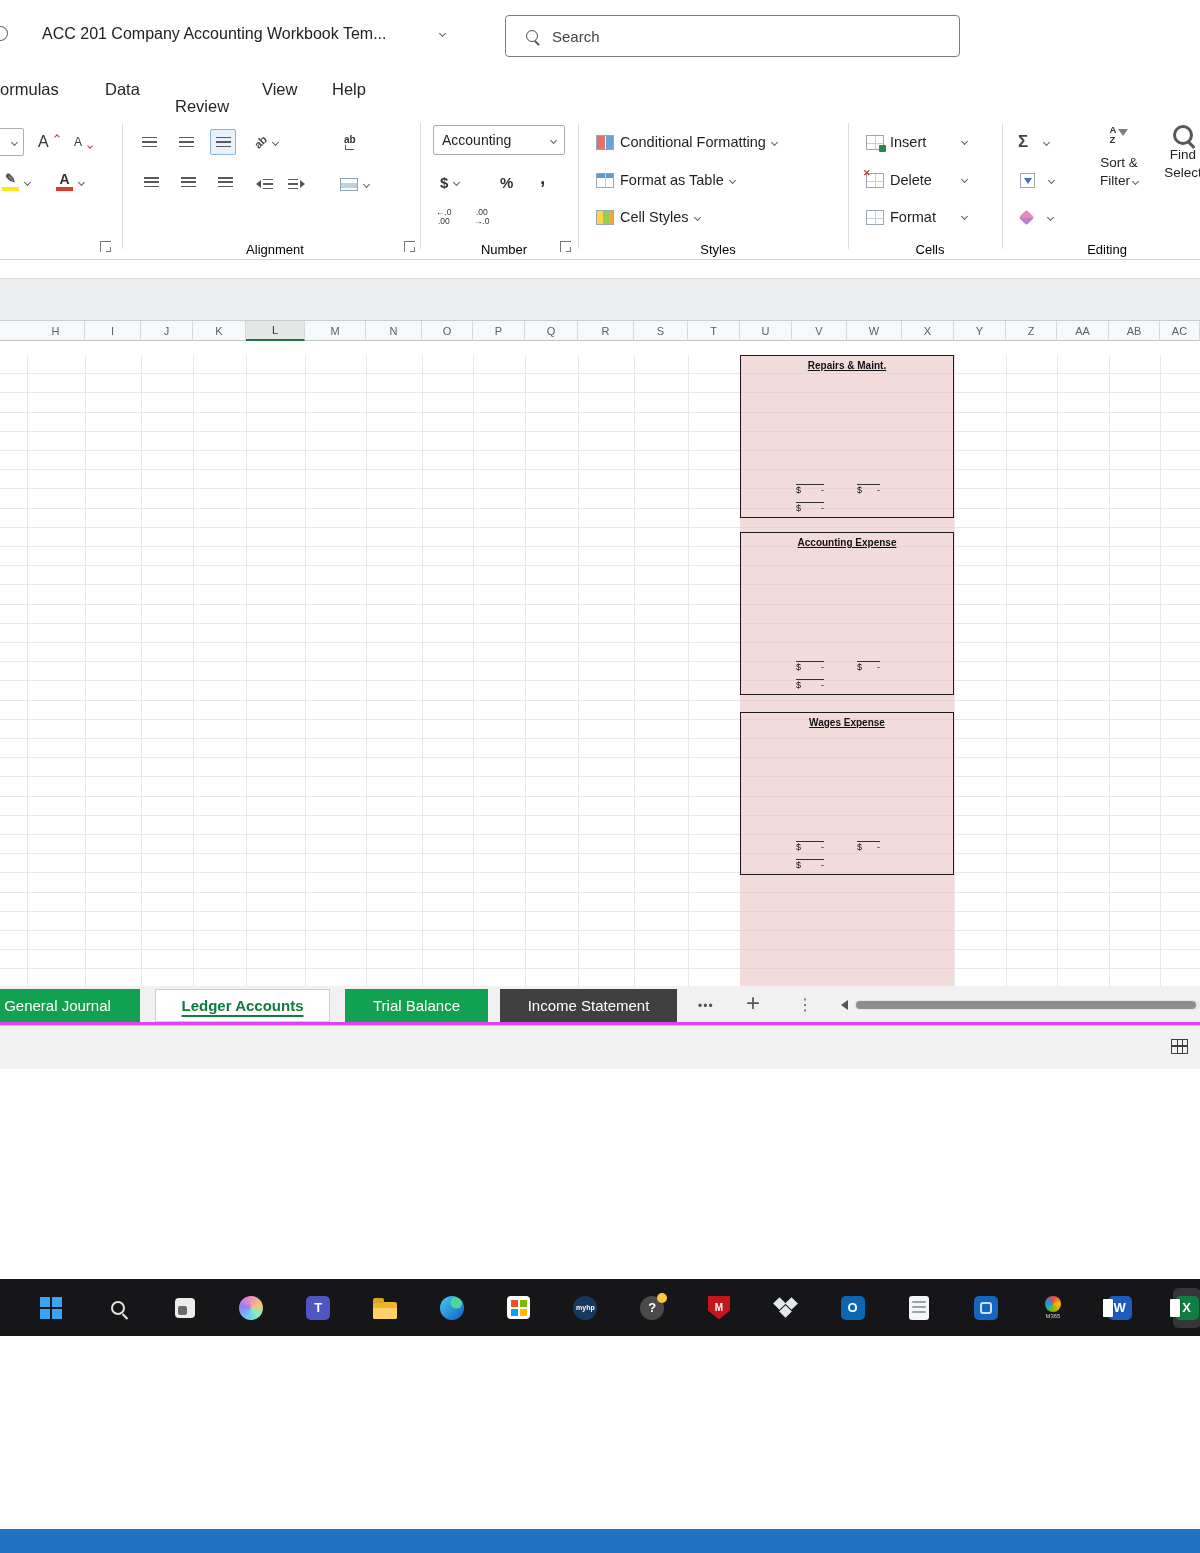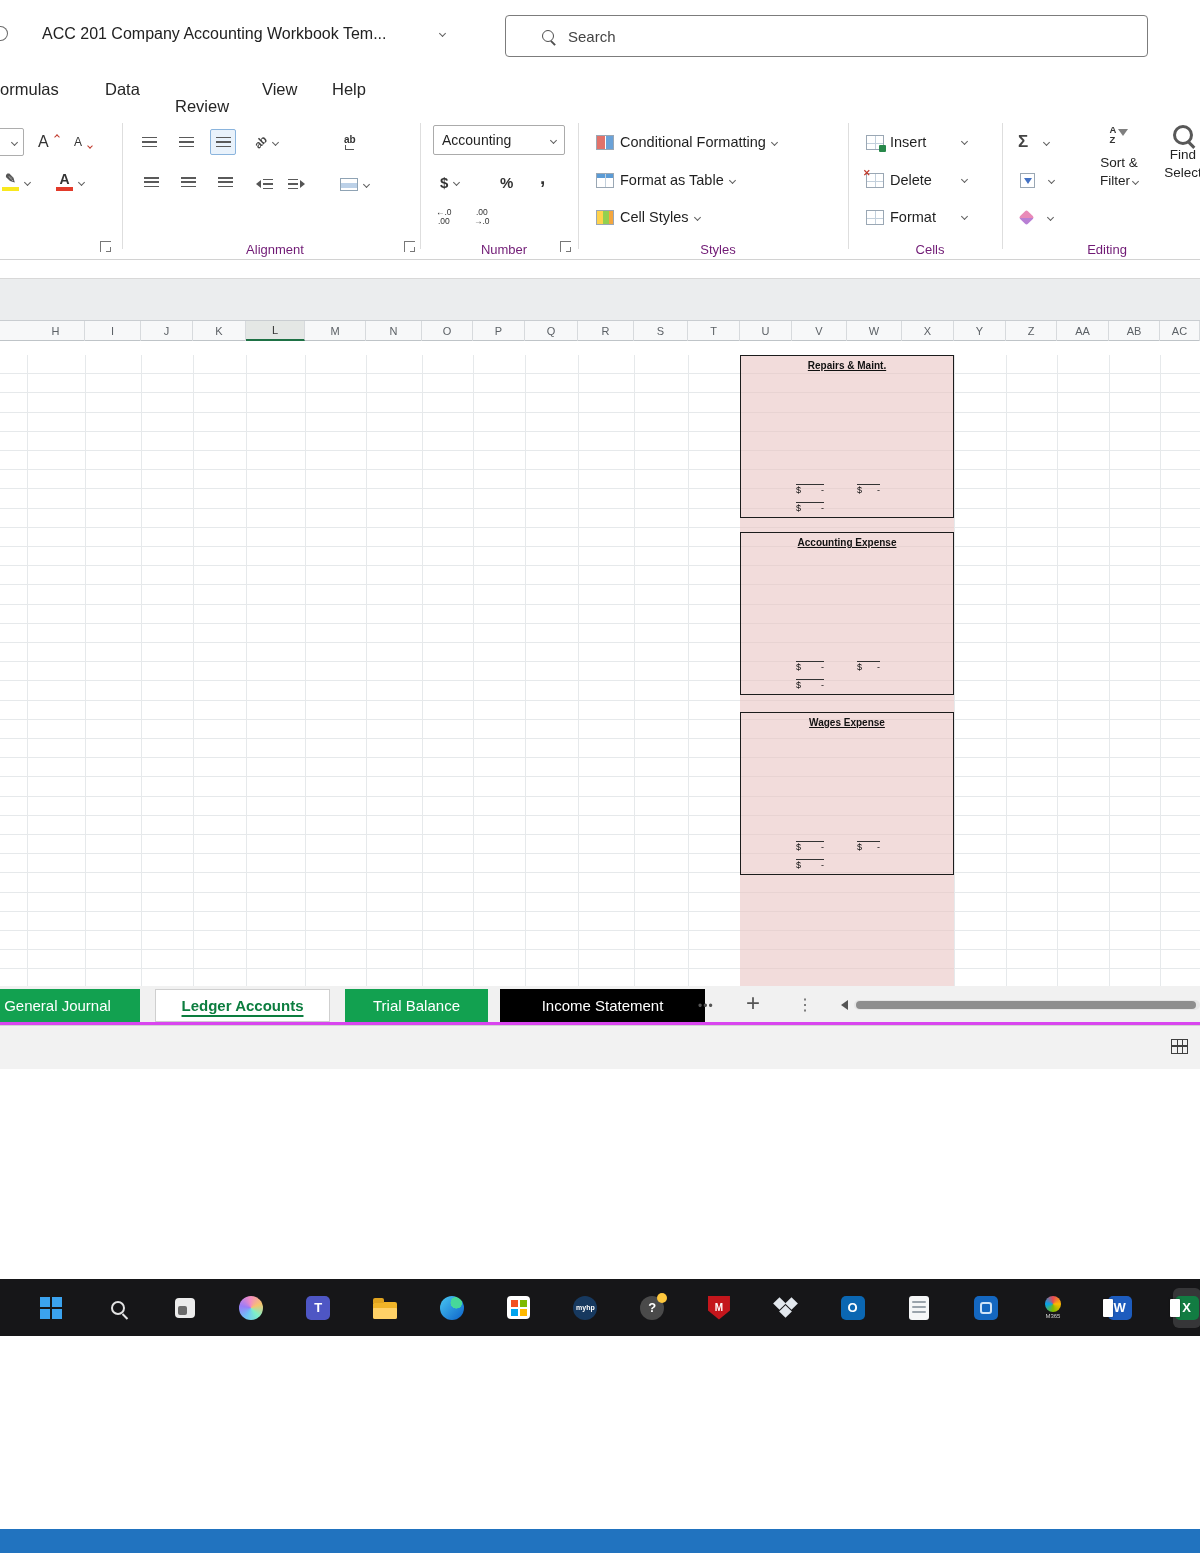--- a/index.html
+++ b/index.html
@@ -5,36 +5,36 @@
 *{margin:0;padding:0;box-sizing:border-box}
 html,body{width:1200px;height:1553px}
 body{background:#fff;font-family:"Liberation Sans",sans-serif;position:relative;overflow:hidden}
 .canvas{position:absolute;inset:0;overflow:hidden}
 
 .excel{position:absolute;left:0;top:210;width:1200px;height:1069px;background:#fff;overflow:hidden}
 .titlebar{position:absolute;left:0;top:0;width:100%;height:70px;background:#fff}
 .tb-frag{position:absolute;left:-7px;top:26px;width:15px;height:15px;border:1.6px solid #6a6a6a;border-radius:50%;border-left-color:transparent}
 .tb-title{position:absolute;left:42px;top:25px;font-size:16px;color:#222}
 .tb-chev{position:absolute;left:440px;top:31px}
-.searchbox{position:absolute;left:505px;top:15px;width:643px;height:42px;border:1px solid #7c7c7c;border-radius:4px;background:#fff;display:flex;align-items:center;padding-left:36px;gap:14px}
+.searchbox{position:absolute;left:505px;top:15px;width:455px;height:42px;border:1px solid #7c7c7c;border-radius:4px;background:#fff;display:flex;align-items:center;padding-left:20px;gap:14px}
 .mag{position:relative;width:12px;height:12px;border:1.8px solid #4e4e4e;border-radius:50%;flex:none}
 .mag::after{content:"";position:absolute;width:2px;height:6px;background:#4e4e4e;left:9px;top:9px;transform:rotate(-45deg)}
 .search-text{font-size:15px;color:#444}
 .menubar{position:absolute;left:0;top:70px;width:100%;height:45px;background:#fff}
 .mitem{position:absolute;top:10px;font-size:16.5px;color:#262626;cursor:default}
 
 .ribbon{position:absolute;left:0;top:115px;width:100%;height:145px;background:#fff;border-bottom:1px solid #d2d2d2;overflow:hidden}
 .vsep{position:absolute;top:8px;height:126px;width:1px;background:#dedede}
 .rbtn{position:absolute;display:flex;align-items:center;height:30px;gap:6px}
 .chev{display:inline-block;width:5px;height:5px;border-right:1.3px solid #5f5f5f;border-bottom:1.3px solid #5f5f5f;transform:rotate(45deg);flex:none}
 .tchev{display:inline-block;width:4px;height:4px;border-right:1.2px solid #c0392b;border-bottom:1.2px solid #c0392b;transform:rotate(45deg);margin-bottom:-8px}
 .tchev.up{transform:rotate(-135deg);margin-bottom:10px}
 .launcher{position:absolute;top:126px;width:11px;height:11px;border-left:1.3px solid #777;border-top:1.3px solid #777}
 .launcher::after{content:"";position:absolute;right:0;bottom:0;width:4px;height:4px;border-right:1.3px solid #777;border-bottom:1.3px solid #777}
-.glabel{position:absolute;top:127px;font-size:13px;color:#701a75;text-align:center}
+.glabel{position:absolute;top:127px;font-size:13px;color:#000000;text-align:center}
 .growA{font-size:16px;color:#333}.shrinkA{font-size:12px;color:#333}
 .colstack{display:inline-flex;flex-direction:column;align-items:center;gap:2px}
 .pen{font-size:13px;color:#555;line-height:12px;font-style:normal}
 .fca{font-size:14px;font-weight:bold;color:#333;line-height:12px}
 .cbar{width:17px;height:4px;display:block}
 .alicon{position:absolute;width:26px;height:26px;display:flex;align-items:center;justify-content:center}
 .alicon.sel{border:1px solid #8ab4dd;background:#e9f2fb;border-radius:2px}
 .bars{display:inline-block;width:15px;height:11px;background:repeating-linear-gradient(to bottom,#5a5a5a 0 1.5px,transparent 1.5px 4.4px)}
 .orient{font-size:11px;color:#444;transform:rotate(-45deg);font-weight:bold;font-style:normal}
 .wrapic{display:inline-flex;flex-direction:column;align-items:center;font-size:10px;color:#333;font-weight:bold;line-height:9px}
@@ -404,21 +404,21 @@
             <span class="tac-amt" style="left:55px;top:146px">$        -</span>
           </div>
         </div>
     </div>
 
     <div class="tabbar">
       <div>
           <div class="stab" style="left: -25px; width: 165px; background: rgb(18, 161, 80);">General Journal</div>
           <div class="stab active" style="left: 155px; width: 175px; color: rgb(12, 125, 63); text-decoration-color: rgb(12, 125, 63);">Ledger Accounts</div>
           <div class="stab" style="left: 345px; width: 143px; background: rgb(18, 161, 80);">Trial Balance</div>
-          <div class="stab" style="left: 500px; width: 205px; background: #000000;">Income Statement</div>
+          <div class="stab" style="left: 500px; width: 177px; background: #404040;">Income Statement</div>
         </div>
       <span class="more">•••</span>
       <span class="addsheet">+</span>
       <span class="kebab">⋮</span>
       <span class="scroll-left"></span>
       <div class="hscroll">
           <div class="thumb"></div>
         </div>
     </div>
 

